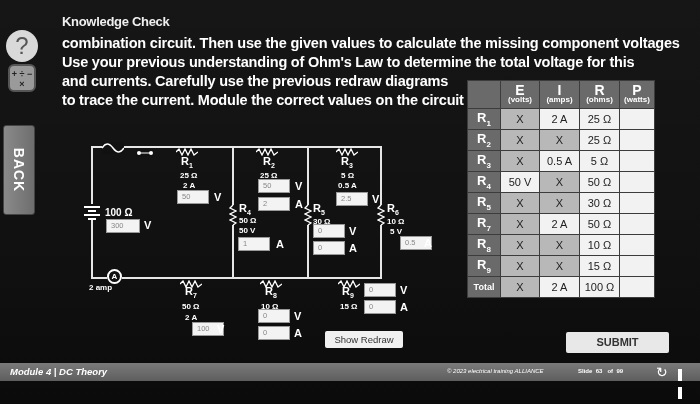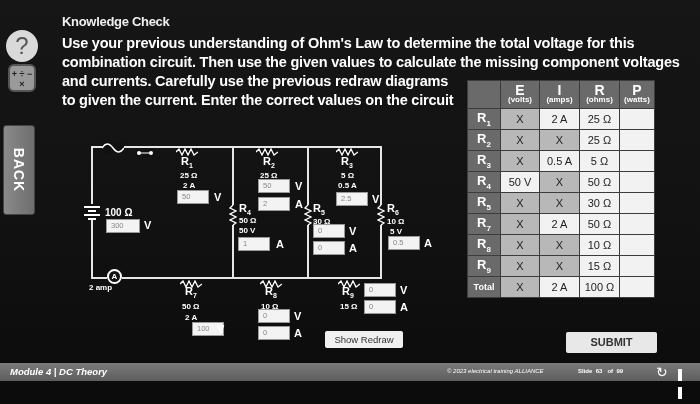--- a/index.html
+++ b/index.html
@@ -29,21 +29,21 @@
   .tbl td, .tbl th { border: 1px solid #3c3c3c; height: 21px; text-align: center; font-size: 11px; color: #222; }
   .tbl th { background: #6a6a6a; color: #fff; height: 28px; line-height: 10px; font-weight: bold; }
   .tbl th .big { font-size: 14px; display:block; }
   .tbl th .small { font-size: 8px; display:block; }
   .tbl td.rl { background: #6a6a6a; color: #fff; font-weight: bold; font-size: 13px; width: 33px; }
   .tbl td.rl sub { font-size: 8px; }
   .tbl td.rl.total { font-size: 9px; }
   .c-e { width: 39px; } .c-i { width: 40px; } .c-r { width: 40px; } .c-p { width: 35px; }
   .g { background: #b8b8b8; } .w { background: #f2f2f2; }
 
-  .submit-btn { left: 566px; top: 332px; width: 91px; height: 21px; background: #e8e8e8; color: #333;
+  .submit-btn { left: 566px; top: 332px; width: 103px; height: 21px; background: #e8e8e8; color: #333;
                 font-size: 11px; font-weight: bold; text-align:center; line-height: 21px; border-radius: 2px; }
 
   
   .wire { position:absolute; background: #e6e6e6; }
   .lbl { position:absolute; font-size: 8px; font-weight: bold; color: #fff; line-height: 9px; }
   .rname { position:absolute; font-size: 11px; font-weight: bold; color:#fff; }
   .rname sub { font-size: 7px; }
   .inbox { position:absolute; width: 32px; height: 14px; background: #f3f3f3; border: 1px solid #999; color: #888;
            font-size: 7.5px; line-height: 12px; padding-left: 4px; }
   .unit { position:absolute; font-size: 11px; font-weight: bold; color: #fff; }
@@ -67,24 +67,24 @@
 <div class="bg"></div>
 
 <div class="abs help-btn">?</div>
 <div class="abs calc-btn">+ ÷ − ×</div>
 <div class="abs back-btn">
     <span>BACK</span>
   </div>
 
 <div class="abs kc-label">Knowledge Check</div>
 <div class="abs instructions">
+  <span class="line">combination circuit. Then use the given values to calculate the missing component voltages</span>
   <span class="line">Use your previous understanding of Ohm's Law to determine the total voltage for this</span>
-  <span class="line">combination circuit. Then use the given values to calculate the missing component voltages</span>
   <span class="line">and currents. Carefully use the previous redraw diagrams</span>
-  <span class="line">to given the current. Enter the correct values on the circuit</span>
+  <span class="line">to trace the current. Module the correct values on the circuit</span>
 </div>
 
 <table class="abs tbl">
   <tbody>
       <tr>
     <th></th>
     <th class="c-e">
           <span class="big">E</span>
           <span class="small">(volts)</span>
         </th>
@@ -278,21 +278,21 @@
   <div class="rname" style="left:313px;top:202px;"><span>R</span><sub>5</sub></div>
   <div class="lbl" style="left:313px;top:217px;">30 Ω</div>
   <div class="inbox" style="left:313px;top:224px;">0</div>
   <div class="unit" style="left:349px;top:225px;">V</div>
   <div class="inbox" style="left:313px;top:241px;">0</div>
   <div class="unit" style="left:349px;top:242px;">A</div>
 
   <div class="rname" style="left:387px;top:202px;"><span>R</span><sub>6</sub></div>
   <div class="lbl" style="left:387px;top:217px;">10 Ω</div>
   <div class="lbl" style="left:390px;top:227px;">5 V</div>
-  <div class="inbox" style="left:388px;top:236px;">0.5</div>
+  <div class="inbox" style="left:400px;top:236px;">0.5</div>
   <div class="unit" style="left:424px;top:237px;">A</div>
 
   <div class="rname" style="left:185px;top:285px;"><span>R</span><sub>7</sub></div>
   <div class="lbl" style="left:182px;top:302px;">50 Ω</div>
   <div class="lbl" style="left:185px;top:313px;">2 A</div>
   <div class="inbox" style="left:192px;top:322px;">100</div>
   <div class="unit" style="left:217px;top:323px;">V</div>
 
   <div class="rname" style="left:265px;top:285px;"><span>R</span><sub>8</sub></div>
   <div class="lbl" style="left:261px;top:302px;">10 Ω</div>

